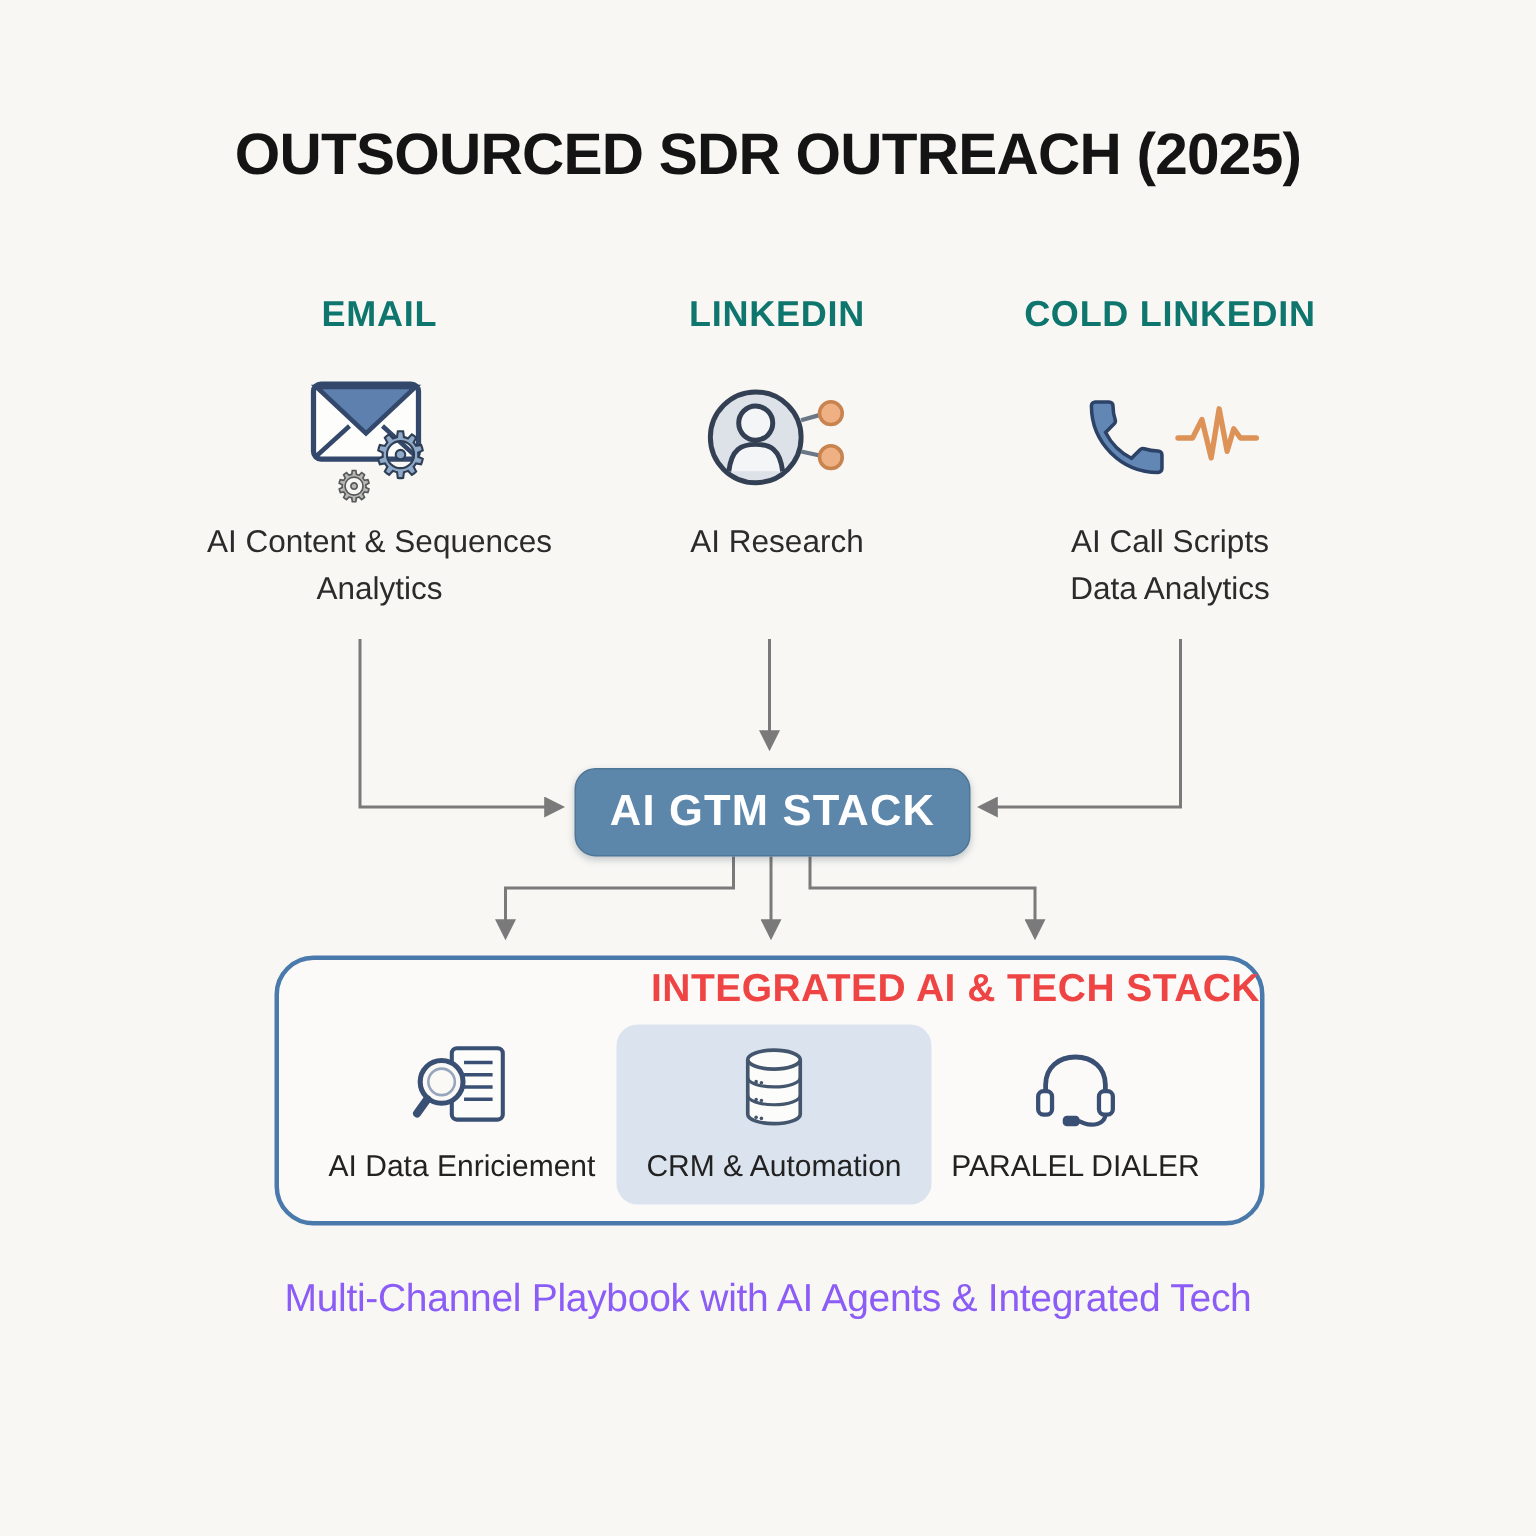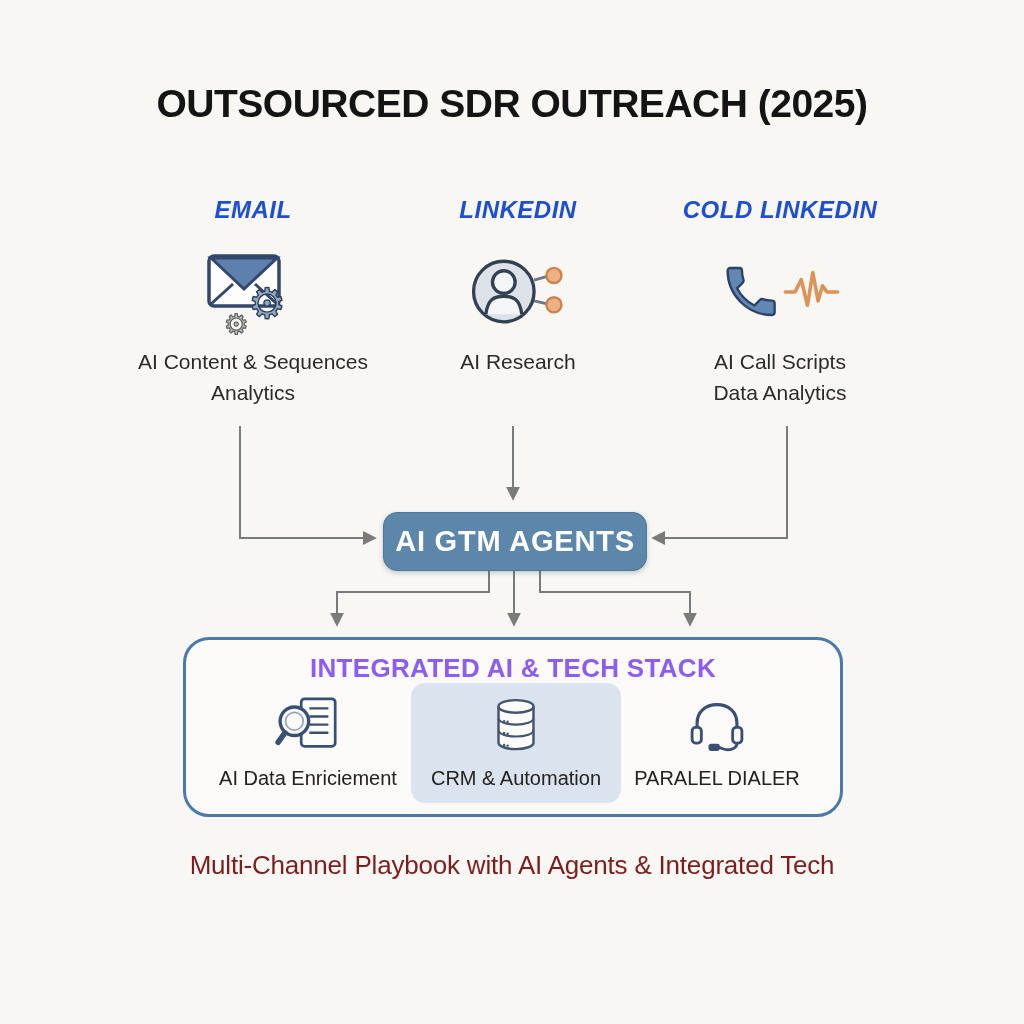--- a/index.html
+++ b/index.html
@@ -9,53 +9,53 @@
     font-family:"Liberation Sans",sans-serif;color:#1b1b1b;
   }
   .title{
     position:absolute;top:82px;left:0;width:100%;text-align:center;
     font-size:39px;font-weight:800;letter-spacing:-0.5px;color:#141414;
   }
   .channel{position:absolute;top:196px;width:300px;text-align:center;}
   #ch-email{left:103px;}
   #ch-linkedin{left:368px;}
   #ch-cold{left:630px;}
-  .ch-head{font-size:24px;font-weight:bold;letter-spacing:0.5px;color:#1d4ed8;font-style:italic;}
+  .ch-head{font-size:24px;font-weight:bold;letter-spacing:0.5px;color:#0f766e;}
   .ch-icon{height:100px;margin-top:18px;display:flex;align-items:center;justify-content:center;}
   .ch-lines{font-size:21px;color:#2b2b2b;line-height:31px;margin-top:4px;}
   .connectors{position:absolute;left:0;top:0;pointer-events:none;}
   .hub{
     position:absolute;left:383px;top:512px;width:262px;height:57px;
     background:#5c87ab;border:1px solid #4e7696;border-radius:14px;
     display:flex;align-items:center;justify-content:center;
     color:#ffffff;font-size:29px;font-weight:bold;letter-spacing:0.8px;
     box-shadow:0 2px 5px rgba(40,60,80,0.25);
   }
   .stack{
     position:absolute;left:183px;top:637px;width:660px;height:180px;
     border:3px solid #4a7aab;border-radius:26px;background:#fbfaf8;
     box-sizing:border-box;
   }
   .stack-title{
-    text-align:center;margin-top:13px;font-size:26px;font-weight:bold;
-    letter-spacing:0.3px;color:#8b5cf6;
+    text-align:right;margin-top:3px;font-size:26px;font-weight:bold;
+    letter-spacing:0.3px;color:#ef4444;
   }
   .stack-items{position:absolute;left:0;top:50px;width:100%;height:128px;}
   .stack-item{
     position:absolute;top:4px;width:210px;
     display:flex;flex-direction:column;align-items:center;
   }
   #item-enrich{left:17px;}
   #item-crm{left:225px;top:-7px;padding:11px 0 13px;background:#dbe4ee;border-radius:14px;}
   #item-dialer{left:426px;}
   .si-icon{height:64px;display:flex;align-items:center;justify-content:center;}
   .si-label{margin-top:9px;font-size:20px;color:#222222;}
   .caption{
     position:absolute;top:850px;left:0;width:100%;text-align:center;
-    font-size:26px;font-weight:500;letter-spacing:-0.2px;color:#7f1d1d;
+    font-size:26px;font-weight:500;letter-spacing:-0.2px;color:#8b5cf6;
   }
 </style>
 </head>
 <body>
 
 <div class="canvas">
 
   <div class="title">OUTSOURCED SDR OUTREACH (2025)</div>
 
   <div class="channel" id="ch-email">
@@ -118,21 +118,21 @@
       <path d="M240 426 L240 538 L374 538" marker-end="url(#arr)"></path>
       <path d="M513 426 L513 498" marker-end="url(#arr)"></path>
       <path d="M787 426 L787 538 L654 538" marker-end="url(#arr)"></path>
       <path d="M489 571 L489 592 L337 592 L337 624" marker-end="url(#arr)"></path>
       <path d="M514 571 L514 624" marker-end="url(#arr)"></path>
       <path d="M540 571 L540 592 L690 592 L690 624" marker-end="url(#arr)"></path>
     </g>
   </svg>
 
   <div class="hub">
-    <span>AI GTM AGENTS</span>
+    <span>AI GTM STACK</span>
   </div>
 
   <div class="stack">
     <div class="stack-title">INTEGRATED AI &amp; TECH STACK</div>
     <div class="stack-items">
 
       <div class="stack-item" id="item-crm">
         <div class="si-icon">
           <svg width="56" height="60" viewBox="0 0 80 84">
             <path d="M15 14 V66 C15 71 26 75 40 75 C54 75 65 71 65 66 V14" fill="#fcfcfa" stroke="#44556e" stroke-width="3.5"></path>

